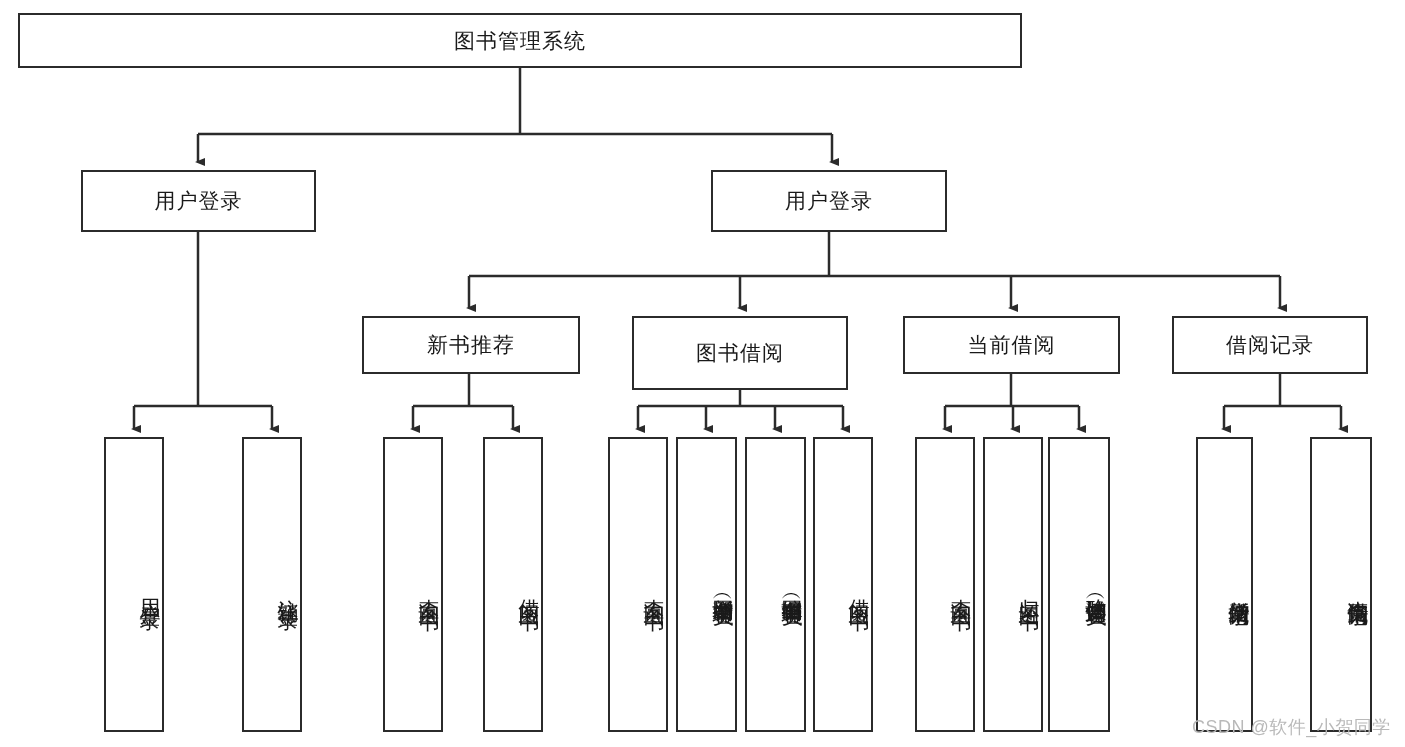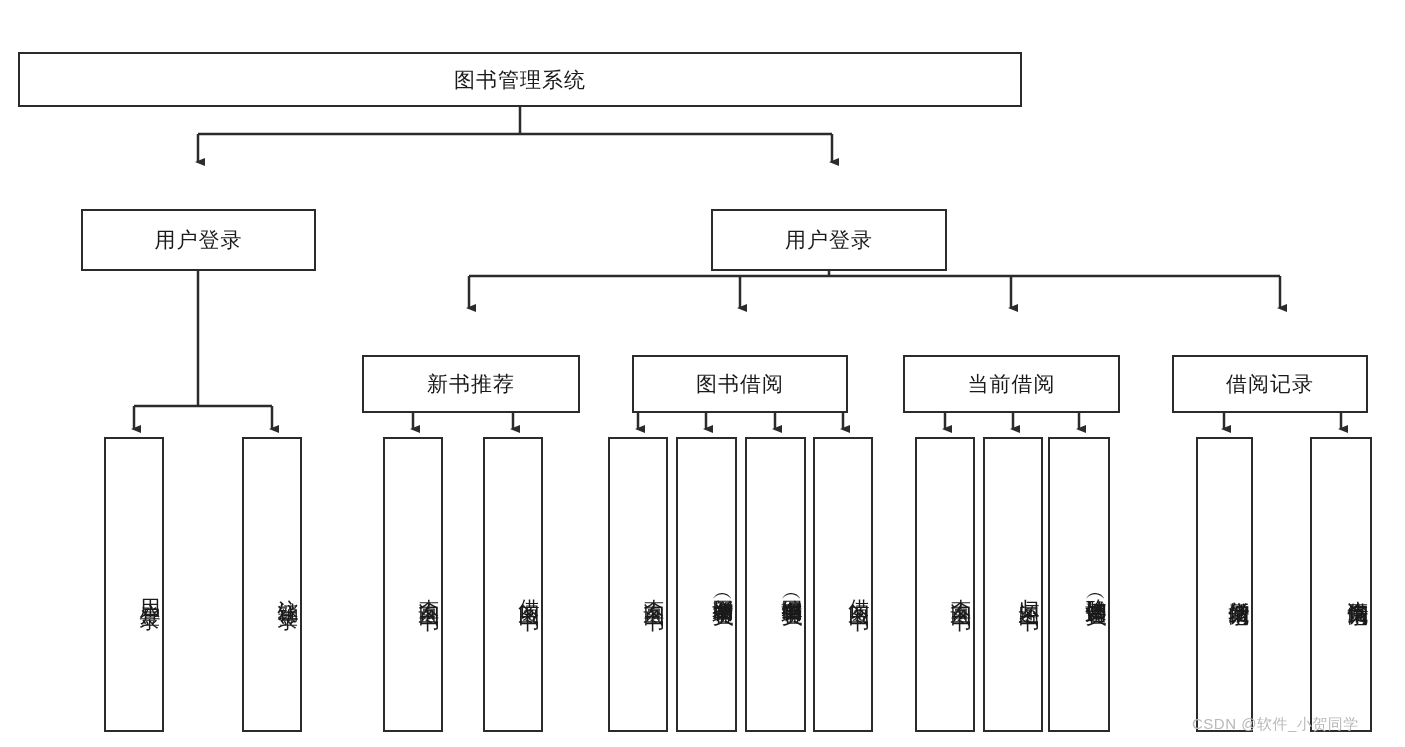--- a/index.html
+++ b/index.html
@@ -33,40 +33,39 @@
     display: flex;
     align-items: center;
     justify-content: center;
     color: #1a1a1a;
   }
   .node-h {
     font-size: 21px;
     line-height: 1.2;
     letter-spacing: 1px;
     white-space: nowrap;
-    margin-top: 39px;
   }
   .node-v {
     writing-mode: vertical-rl;
     text-orientation: upright;
     font-size: 21px;
     letter-spacing: 4px;
     line-height: 1.15;
     align-items: flex-start;
     justify-content: center;
     padding-top: 10px;
     overflow: hidden;
   }
   .node-v.tight {
     letter-spacing: 1px;
     padding-top: 4px;
   }
   .watermark {
     position: absolute;
-    font-size: 15px;
+    font-size: 18px;
     color: #b9b9b9;
     white-space: nowrap;
     letter-spacing: 0.5px;
   }
 </style>
 </head>
 <body>
 
 <div id="canvas">
 
@@ -127,21 +126,21 @@
   <div class="node node-h" style="left:81px; top:170px; width:235px; height:62px;">
     <span>用户登录</span>
   </div>
   <div class="node node-h" style="left:711px; top:170px; width:236px; height:62px;">
     <span>用户登录</span>
   </div>
 
   <div class="node node-h" style="left:362px; top:316px; width:218px; height:58px;">
     <span>新书推荐</span>
   </div>
-  <div class="node node-h" style="left:632px; top:316px; width:216px; height:58px;text-align:right;">
+  <div class="node node-h" style="left:632px; top:316px; width:216px; height:74px;text-align:right;">
     <span>图书借阅</span>
   </div>
   <div class="node node-h" style="left:903px; top:316px; width:217px; height:58px;">
     <span>当前借阅</span>
   </div>
   <div class="node node-h" style="left:1172px; top:316px; width:196px; height:58px;">
     <span>借阅记录</span>
   </div>
 
   <div class="node node-v" style="left:104px; top:437px; width:60px; height:295px;">

